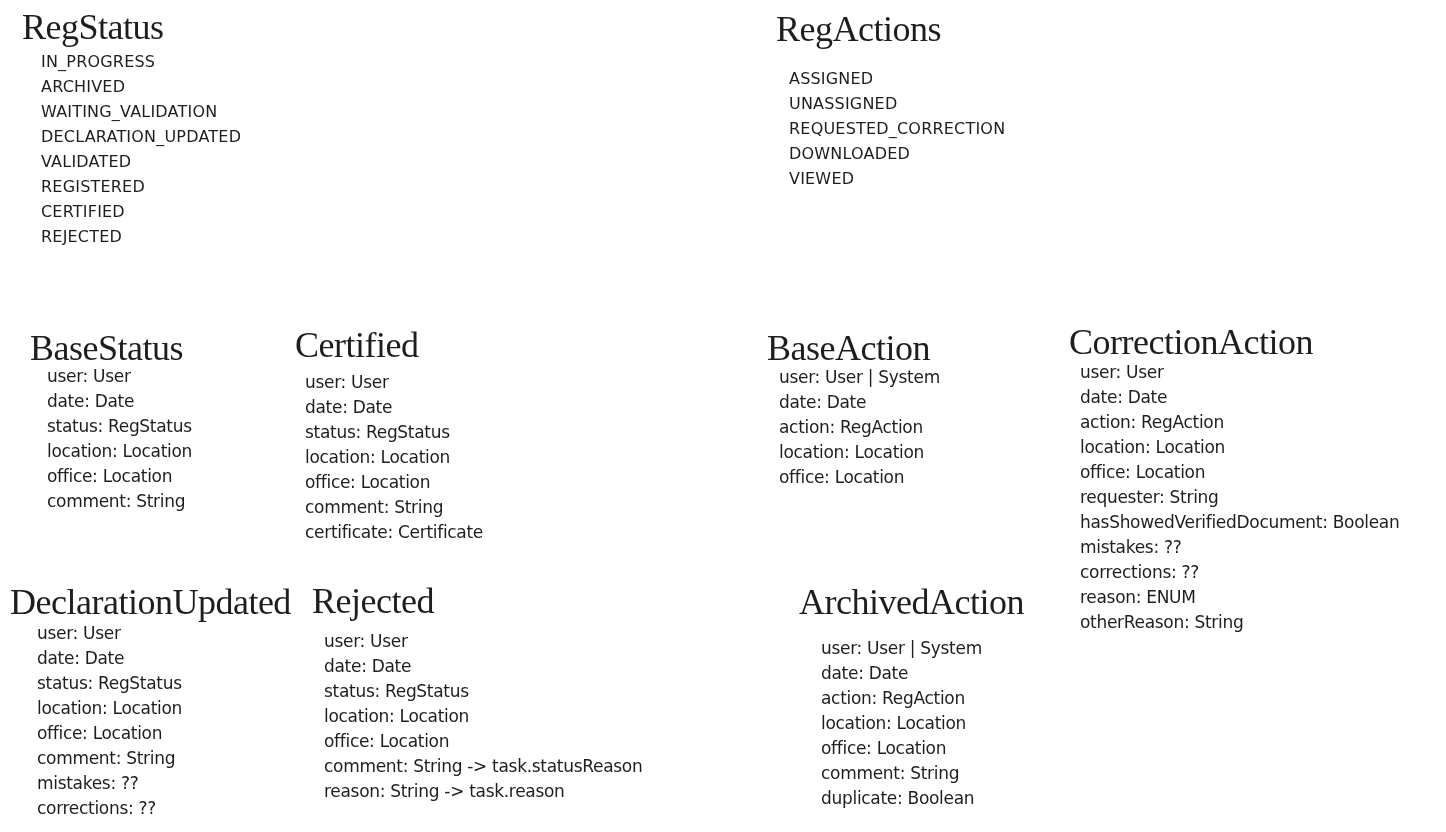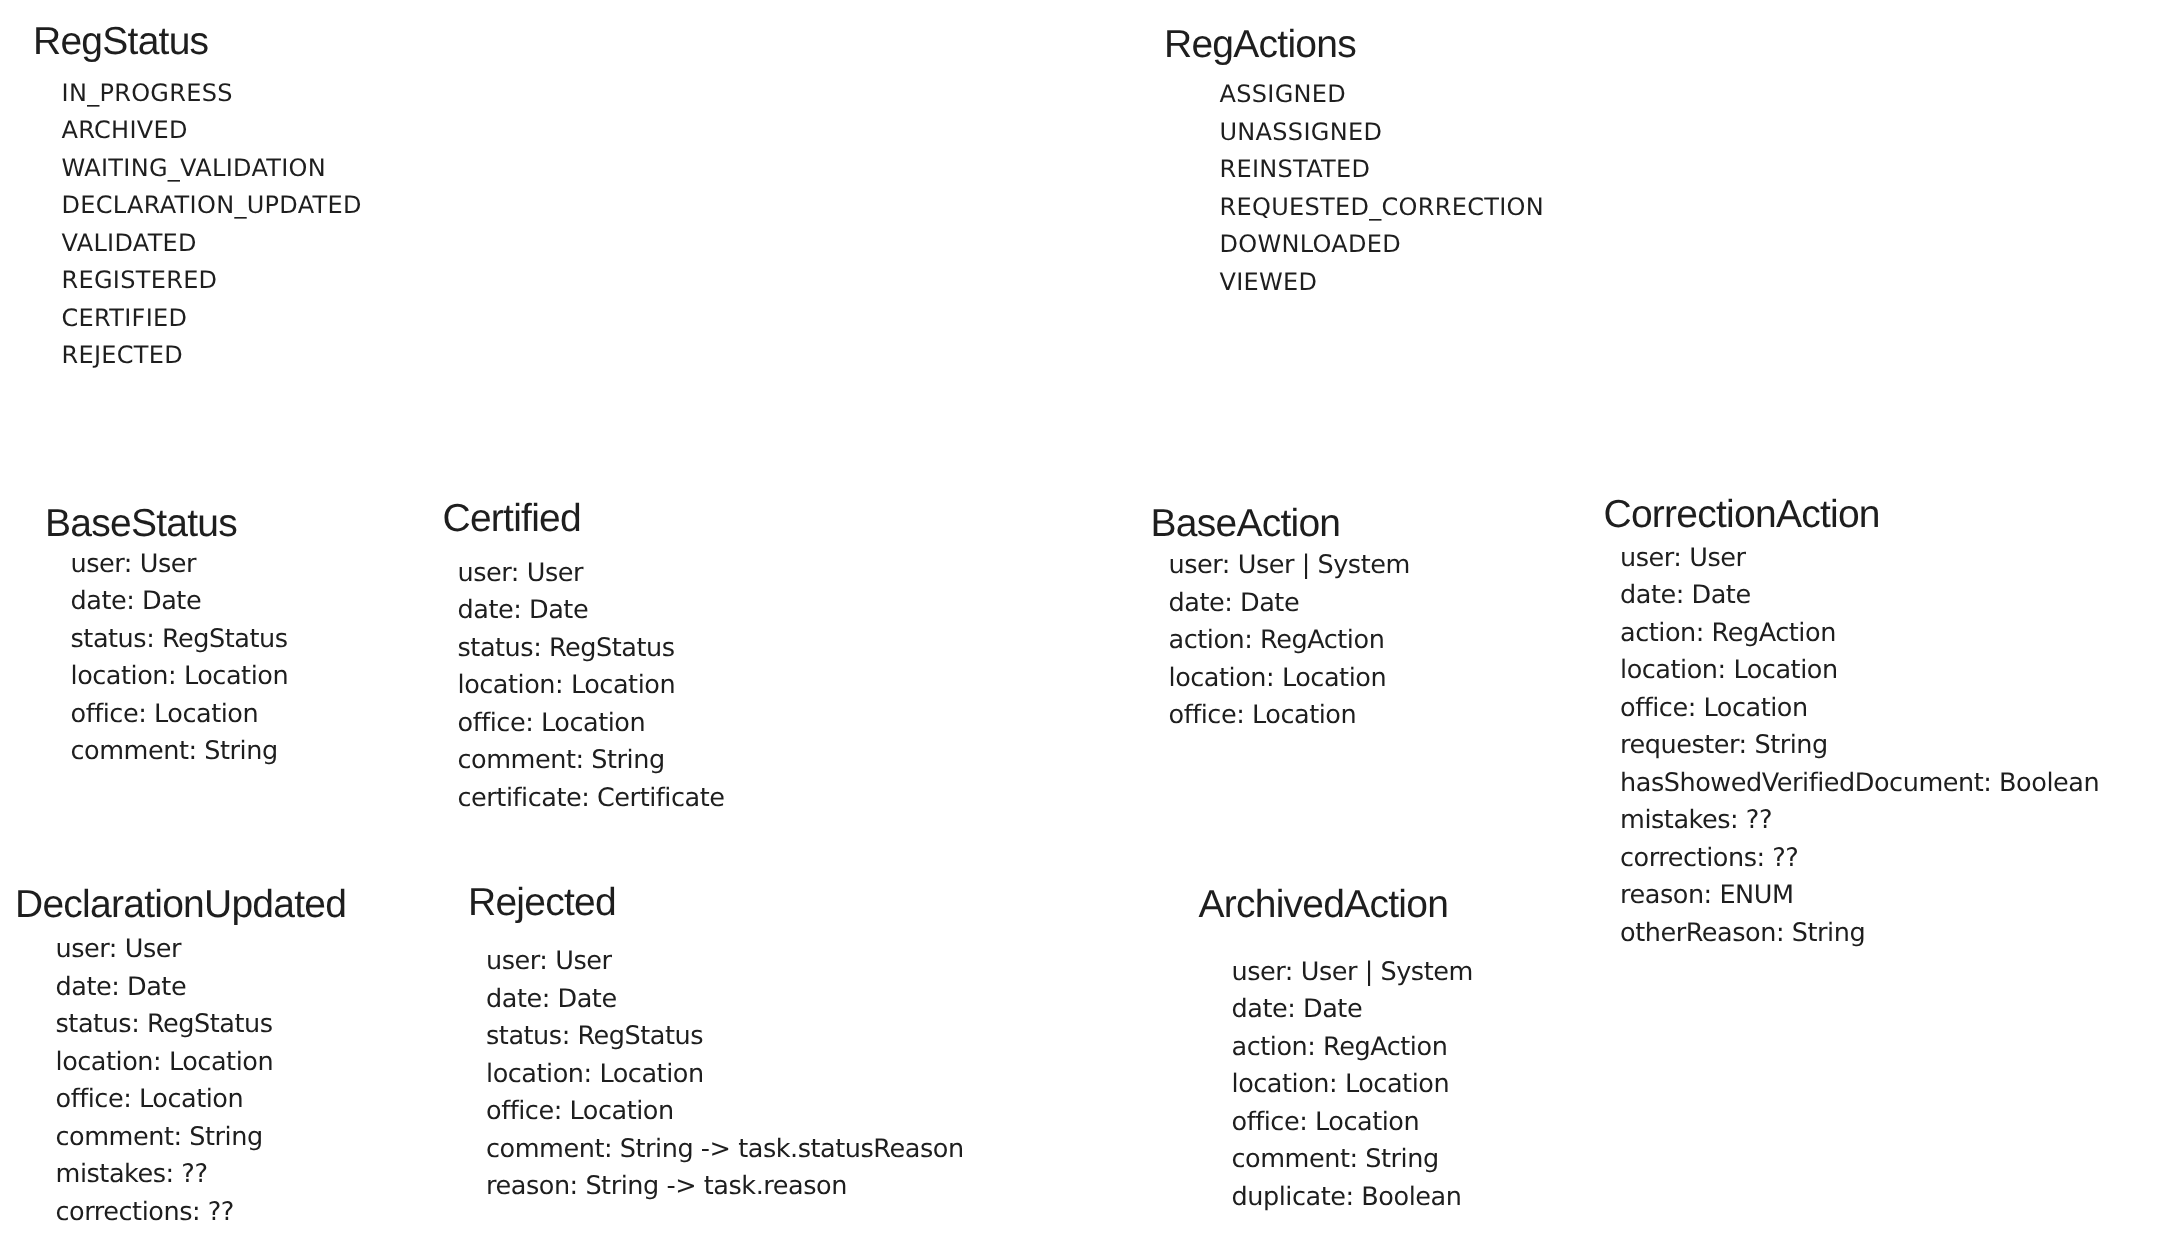--- a/index.html
+++ b/index.html
@@ -12,22 +12,22 @@
       height: 832px;
       position: relative;
       overflow: hidden;
       color: #1e1e1e;
       font-family: "DejaVu Sans", sans-serif;
     }
     .block {
       position: absolute;
     }
     .title {
-      font-family: Liberation Sans, sans-serif;
-      font-size: 26px;
+      font-family: Liberation Serif, serif;
+      font-size: 36px;
       font-weight: normal;
       letter-spacing: -0.5px;
       line-height: 30px;
       white-space: nowrap;
     }
     .items {
       position: absolute;
       white-space: nowrap;
     }
     .item {
@@ -53,24 +53,23 @@
     <div class="item">DECLARATION_UPDATED</div>
     <div class="item">VALIDATED</div>
     <div class="item">REGISTERED</div>
     <div class="item">CERTIFIED</div>
     <div class="item">REJECTED</div>
   </div>
 </div>
 
 <div class="block enum" style="left:776px; top:14px;">
   <div class="title">RegActions</div>
-  <div class="items" style="left:13px; top:36px;margin-left:24px;">
+  <div class="items" style="left:13px; top:52px;">
     <div class="item">ASSIGNED</div>
     <div class="item">UNASSIGNED</div>
-    <div class="item">REINSTATED</div>
     <div class="item">REQUESTED_CORRECTION</div>
     <div class="item">DOWNLOADED</div>
     <div class="item">VIEWED</div>
   </div>
 </div>
 
 <div class="block" style="left:30px; top:333px;">
   <div class="title">BaseStatus</div>
   <div class="items" style="left:17px; top:31px;">
     <div class="item">user: User</div>

